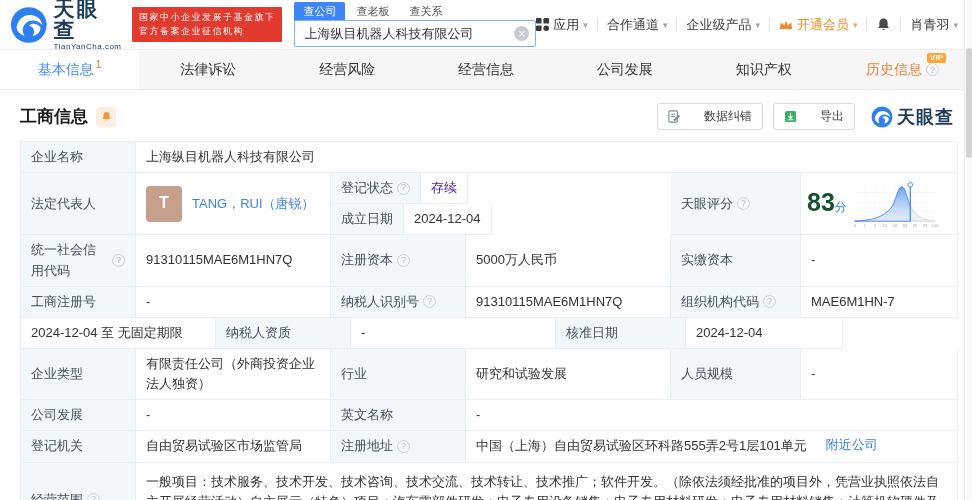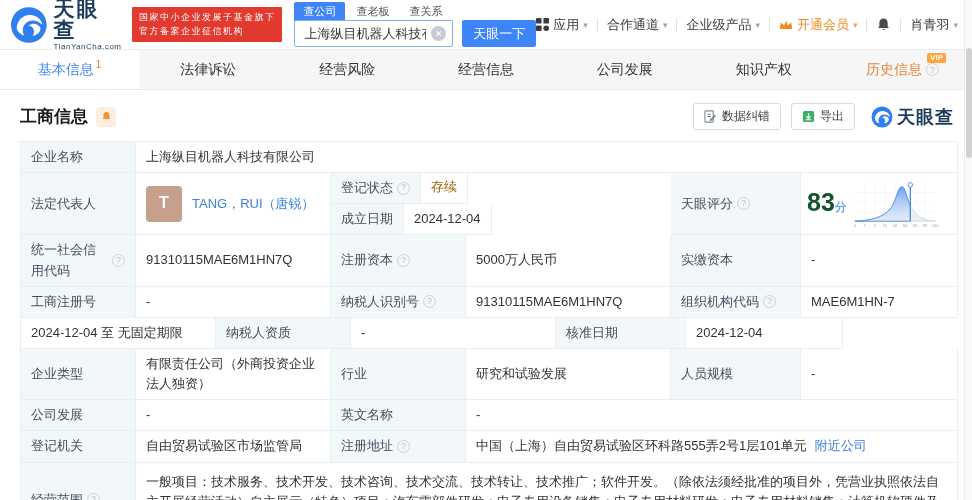--- a/index.html
+++ b/index.html
@@ -50,42 +50,42 @@
       font-size:8px; font-weight:bold; padding:1px 3px; border-radius:2px; line-height:1; }
   .q-ic { display:inline-flex; width:13px; height:13px; border-radius:50%; border:1px solid #ccd2d9;
       color:#b8c0c9; font-size:9px; align-items:center; justify-content:center; margin-left:4px; flex:none;}
 
   
   .sec-hdr { display:flex; align-items:center; padding:13px 18px 9px 20px; }
   .sec-title { font-size:17px; font-weight:bold; color:#1a1a1a; }
   .bell-chip { width:20px; height:20px; background:#fcefe0; border-radius:4px; margin-left:8px;
       display:flex; align-items:center; justify-content:center; cursor:pointer; }
   .sec-actions { margin-left:auto; display:flex; align-items:center; gap:10px; }
-  .act-btn { display:flex; align-items:center; gap:5px; border:1px solid #d9d9d9; border-radius:3px;
+  .act-btn { display:flex; align-items:center; gap:23px; border:1px solid #d9d9d9; border-radius:3px;
       background:#fff; padding:4px 10px; font-size:12px; color:#404040; cursor:pointer;
       font-family:"Liberation Sans","DejaVu Sans",sans-serif;}
   .tyc-mini { display:flex; align-items:center; gap:4px; margin-left:6px; }
   .tyc-mini svg { width:22px; height:22px; }
   .tyc-mini span { font-size:18px; font-weight:bold; color:#1d3b5c; letter-spacing:1px; }
 
   
   .tbl { margin:2px 18px 0 20px; width:937px; border-left:1px solid #e9eef4; border-top:1px solid #e9eef4; }
   .t-row { display:flex; }
   .cell { border-right:1px solid #e9eef4; border-bottom:1px solid #e9eef4; padding:5px 10px;
       display:flex; align-items:center; font-size:13px; line-height:1.55; }
   .lbl { background:#f2f7fa; color:#42505c; }
   .val { color:#333; background:#fff; }
   .w1{width:115px;flex:none;} .w2{width:195px;flex:none;} .w3{width:135px;flex:none;}
   .w4{width:205px;flex:none;} .w5{width:130px;flex:none;} .w6{width:157px;flex:none;}
   .span5{width:822px;flex:none;} .span3{width:492px;flex:none;}
   .h30{min-height:31px;} .h46{min-height:46px;} .h58{min-height:58px;} .h68{min-height:68px;}
   .nested { width:340px; flex:none; display:flex; flex-direction:column; }
   .ntr { flex:1; display:flex; }
   .ntr .cell { height:100%; width:auto; }
-  .green { color:#a16207;font-family:Liberation Mono, monospace; }
+  .green { color:#4c1d95; }
   .link { color:#3d82df; cursor:pointer; }
   .avatar { width:36px; height:36px; border-radius:4px; background:#c7a08d; color:#fff;
       font-size:16px; font-weight:bold; display:flex; align-items:center; justify-content:center;
       margin-right:10px; flex:none; }
   .score-cell { padding:3px 6px; display:flex; align-items:center; gap:4px; }
   .score-num { font-size:25px; font-weight:bold; color:#14532d; line-height:1;margin-top:44px; }
   .score-unit { font-size:12px; color:#2e7ff0; }
   .scope-val { align-items:flex-start; padding-top:9px; }
 
   
@@ -118,21 +118,20 @@
     <div class="search-tabs">
       <span class="s-tab active">查公司</span>
       <span class="s-tab">查老板</span>
       <span class="s-tab">查关系</span>
     </div>
     <div class="search-row">
       <div class="search-box">
         <input type="text" value="上海纵目机器人科技有限公司" style="">
         <span class="clear-ic">✕</span>
       </div>
-      <button class="search-btn">天眼一下</button>
     </div>
   </div>
 
   <div class="hdr-right">
     <span class="menu-item">
       <svg width="13" height="13" viewBox="0 0 14 14">
         <rect x="0" y="0" width="6" height="6" rx="1" fill="#3a3a3a"></rect>
         <rect x="8" y="0" width="6" height="6" rx="1" fill="#3a3a3a"></rect>
         <rect x="0" y="8" width="6" height="6" rx="1" fill="#3a3a3a"></rect>
         <rect x="8" y="8" width="6" height="6" rx="3" fill="#3a3a3a"></rect>
@@ -366,21 +365,21 @@
 
   <div class="t-row">
     <div class="cell lbl w1 h30">登记机关</div>
     <div class="cell val w2 h30">自由贸易试验区市场监管局</div>
     <div class="cell lbl w3 h30">
       <span>注册地址</span>
       <span class="q-ic">?</span>
     </div>
     <div class="cell val span3 h30">
       <span>中国（上海）自由贸易试验区环科路555弄2号1层101单元</span>
-      <span class="link" style="margin-left:8px;">附近公司</span>
+      <span class="link" style="margin-left:19px;font-family:Liberation Mono, monospace;">附近公司</span>
     </div>
   </div>
 
   <div class="t-row">
     <div class="cell lbl w1 h68">
       <span>经营范围</span>
       <span class="q-ic">?</span>
     </div>
     <div class="cell val span5 h68 scope-val">一般项目：技术服务、技术开发、技术咨询、技术交流、技术转让、技术推广；软件开发。（除依法须经批准的项目外，凭营业执照依法自主开展经营活动）自主展示（特色）项目：汽车零部件研发；电子专用设备销售；电子专用材料研发；电子专用材料销售；计算机软硬件及辅助设备零售；电子元器件批发；汽车零配件批发；汽车零配件零售。</div>
   </div>

